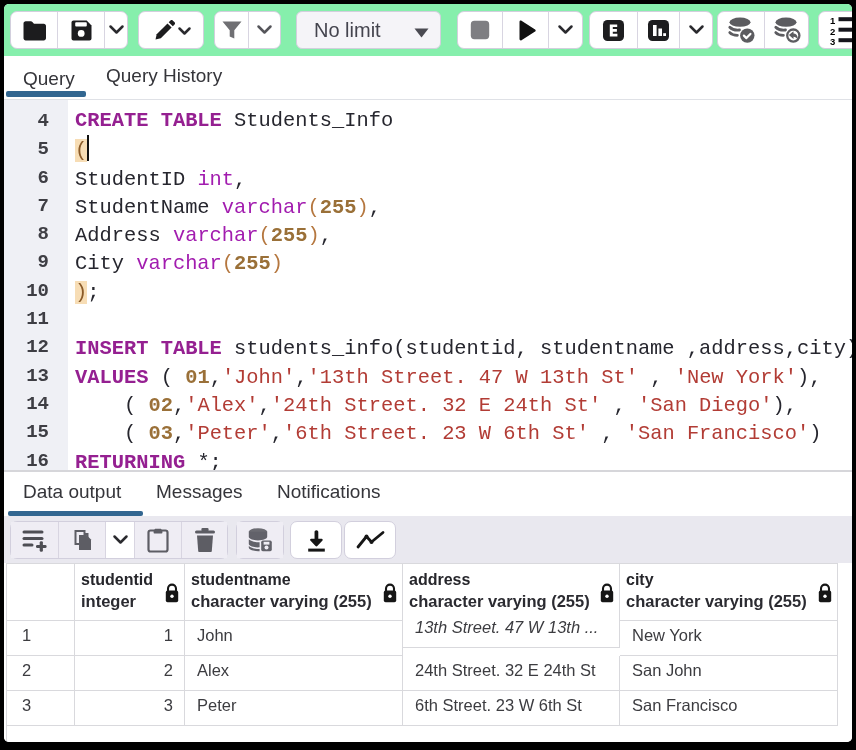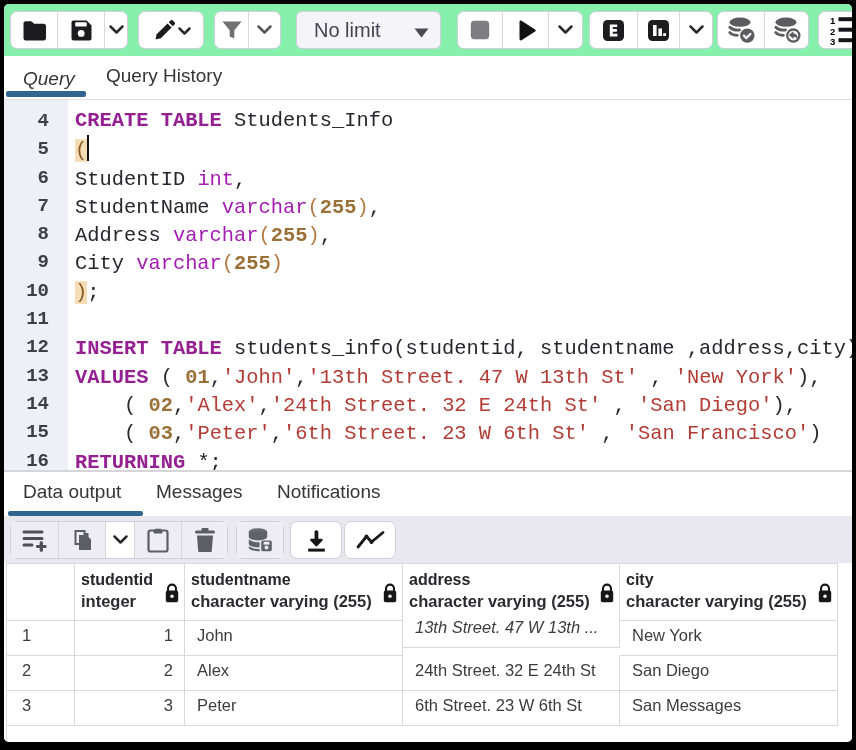--- a/index.html
+++ b/index.html
@@ -169,21 +169,21 @@
           <text x="0" y="30" font-family="Liberation Sans" font-size="9.5" font-weight="700" fill="#000">3</text>
           <rect x="8.5" y="2.2" width="25" height="4" fill="#15151c"></rect>
           <rect x="8.5" y="12.7" width="25" height="4" fill="#15151c"></rect>
           <rect x="8.5" y="23.2" width="25" height="4" fill="#15151c"></rect>
         </svg>
       </div>
     </div>
   </div>
 
   <div class="tabbar" style="top:52px; height:44px; border-bottom:1px solid #dfe1e6;">
-    <div class="tab" style="left:19px; height:45px; font-size:19px;font-style:italic;">Query</div>
+    <div class="tab" style="left:19px; height:45px; font-size:19px;">Query</div>
     <div class="tab" style="left:102px; height:40px; font-size:19px;">Query History</div>
     <div class="underline" style="left:2px; top:35px; width:80px; height:6px;"></div>
   </div>
 
   <div class="editor">
     <div class="gutter">
         <pre>4
 5
 6
 7
@@ -347,24 +347,24 @@
     <div class="cell" style="left:2px; top:58px; width:69px; height:35px; border-left:1px solid #d9d9dd; padding-left:15px;">1</div>
     <div class="cell" style="left:71px; top:58px; width:110px; height:35px; justify-content:flex-end; padding-right:11px;">1</div>
     <div class="cell" style="left:181px; top:58px; width:218px; height:35px; padding-left:12px;">John</div>
     <div class="cell" style="left:399px; top:50px; width:217px; height:35px; padding-left:12px;font-style:italic;">13th Street. 47 W 13th ...</div>
     <div class="cell" style="left:616px; top:58px; width:218px; height:35px; padding-left:12px;">New York</div>
 
     <div class="cell" style="left:2px; top:93px; width:69px; height:35px; border-left:1px solid #d9d9dd; padding-left:15px;">2</div>
     <div class="cell" style="left:71px; top:93px; width:110px; height:35px; justify-content:flex-end; padding-right:11px;">2</div>
     <div class="cell" style="left:181px; top:93px; width:218px; height:35px; padding-left:12px;">Alex</div>
     <div class="cell" style="left:399px; top:93px; width:217px; height:35px; padding-left:12px;">24th Street. 32 E 24th St</div>
-    <div class="cell" style="left:616px; top:93px; width:218px; height:35px; padding-left:12px;">San Diego</div>
+    <div class="cell" style="left:616px; top:93px; width:218px; height:35px; padding-left:12px;">San John</div>
 
     <div class="cell" style="left:2px; top:128px; width:69px; height:35px; border-left:1px solid #d9d9dd; padding-left:15px;">3</div>
     <div class="cell" style="left:71px; top:128px; width:110px; height:35px; justify-content:flex-end; padding-right:11px;">3</div>
     <div class="cell" style="left:181px; top:128px; width:218px; height:35px; padding-left:12px;">Peter</div>
     <div class="cell" style="left:399px; top:128px; width:217px; height:35px; padding-left:12px;">6th Street. 23 W 6th St</div>
-    <div class="cell" style="left:616px; top:128px; width:218px; height:35px; padding-left:12px;">San Messages</div>
+    <div class="cell" style="left:616px; top:128px; width:218px; height:35px; padding-left:12px;">San Francisco</div>
 
     <div style="position:absolute; left:2px; top:163px; width:1px; height:16px; background:#d9d9dd;"></div>
   </div>
 
 </div>
 
 </body></html>

